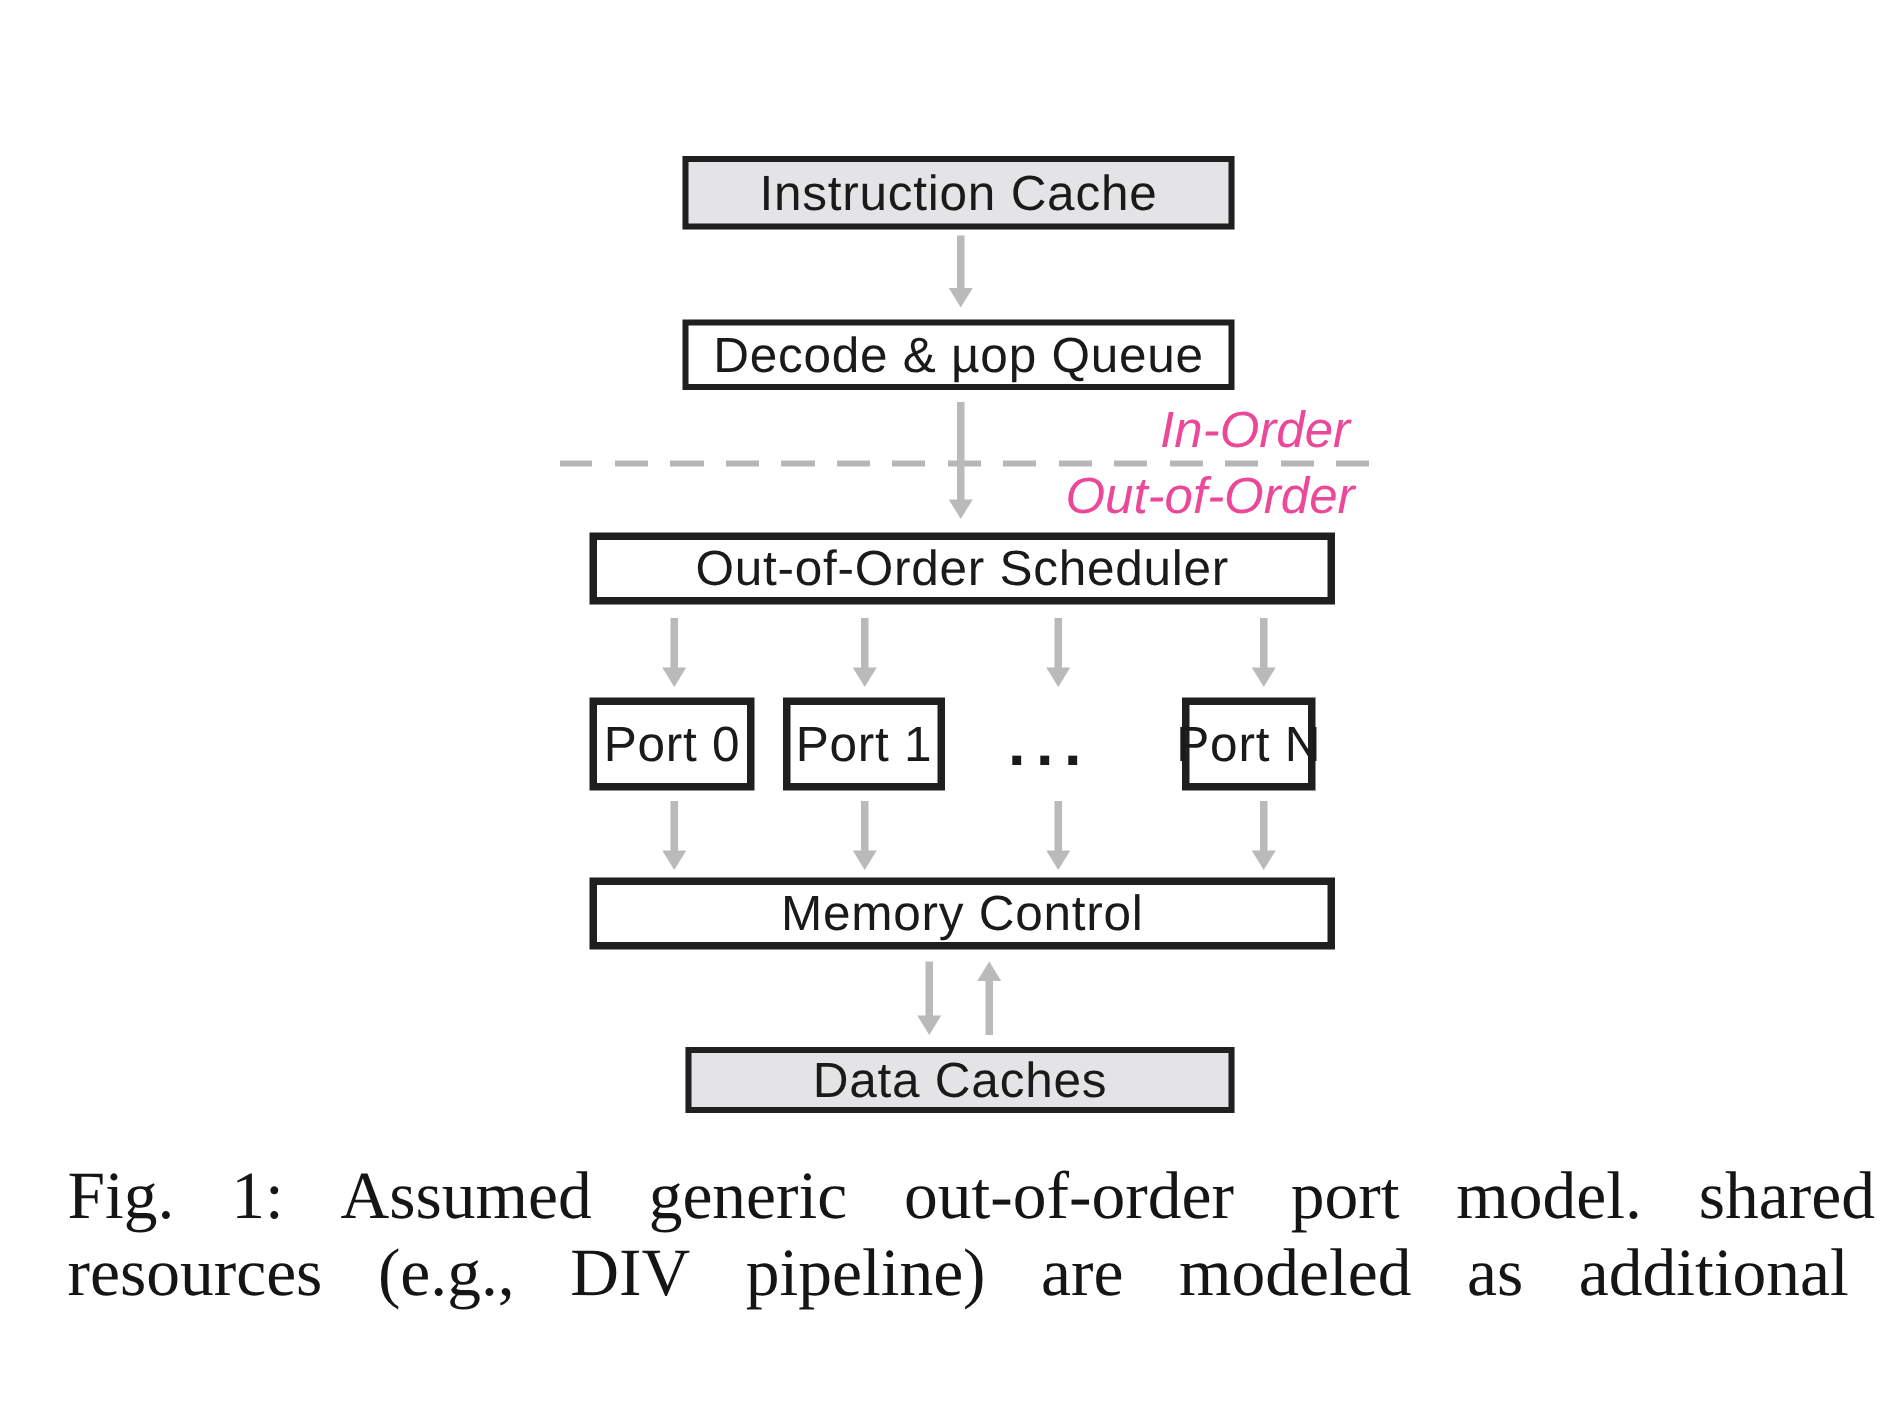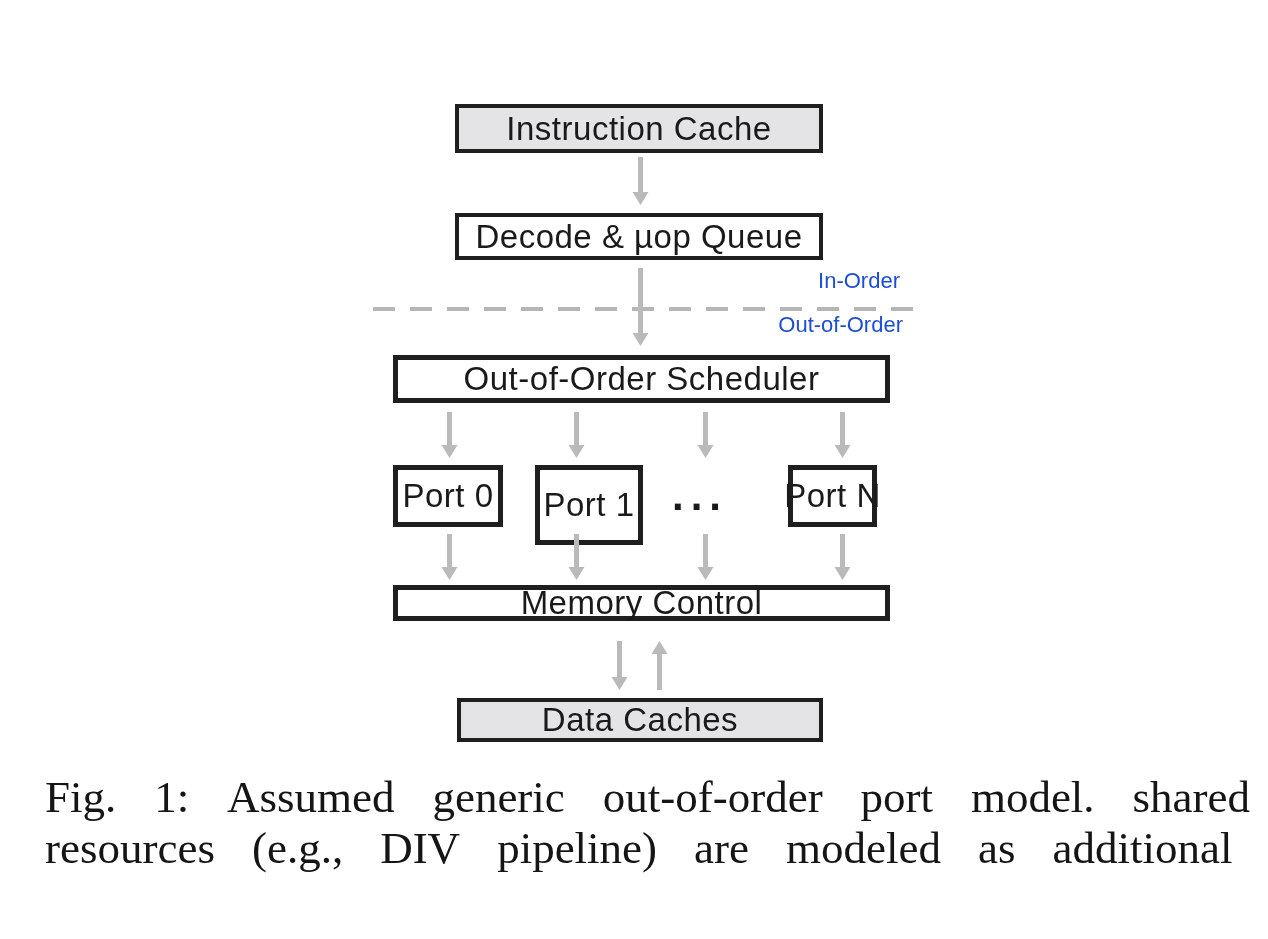--- a/index.html
+++ b/index.html
@@ -26,23 +26,24 @@
     font-weight: 300;
     letter-spacing: 0.5px;
     white-space: nowrap;
   }
   .node.thick { border-width: 5px; }
   .node.shaded { background: #e4e4e6; }
 
   
   .region-label {
     position: absolute;
-    font-size: 22px;
+    font-size: 34px;
+    font-style: italic;
     font-weight: 300;
-    color: #1d4ed8;
+    color: #ec4899;
     white-space: nowrap;
   }
 
   
   .dashed-line {
     position: absolute;
     left: 373px;
     top: 307px;
     width: 550px;
     height: 4px;
@@ -148,42 +149,42 @@
   <div class="arrow arrow-down" style="left:705px; top:412px; height:46px;">
     <span class="stem"></span>
     <span class="head"></span>
   </div>
   <div class="arrow arrow-down" style="left:842px; top:412px; height:46px;">
     <span class="stem"></span>
     <span class="head"></span>
   </div>
 
   <div class="node thick" style="left:393px; top:465px; width:110px; height:62px;">Port 0</div>
-  <div class="node thick" style="left:522px; top:465px; width:108px; height:80px;margin-left:13px;">Port 1</div>
+  <div class="node thick" style="left:522px; top:465px; width:108px; height:62px;">Port 1</div>
   <div class="ports-ellipsis">...</div>
   <div class="node thick" style="left:788px; top:465px; width:89px; height:62px;">Port N</div>
 
   <div class="arrow arrow-down" style="left:449px; top:534px; height:46px;">
     <span class="stem"></span>
     <span class="head"></span>
   </div>
   <div class="arrow arrow-down" style="left:576px; top:534px; height:46px;">
     <span class="stem"></span>
     <span class="head"></span>
   </div>
   <div class="arrow arrow-down" style="left:705px; top:534px; height:46px;">
     <span class="stem"></span>
     <span class="head"></span>
   </div>
   <div class="arrow arrow-down" style="left:842px; top:534px; height:46px;">
     <span class="stem"></span>
     <span class="head"></span>
   </div>
 
-  <div class="node thick" style="left:393px; top:585px; width:497px; height:36px;">Memory Control</div>
+  <div class="node thick" style="left:393px; top:585px; width:497px; height:48px;">Memory Control</div>
 
   <div class="arrow arrow-down" style="left:619px; top:641px; height:49px;">
     <span class="stem"></span>
     <span class="head"></span>
   </div>
   <div class="arrow arrow-up" style="left:659px; top:641px; height:49px;">
     <span class="stem"></span>
     <span class="head"></span>
   </div>
 

